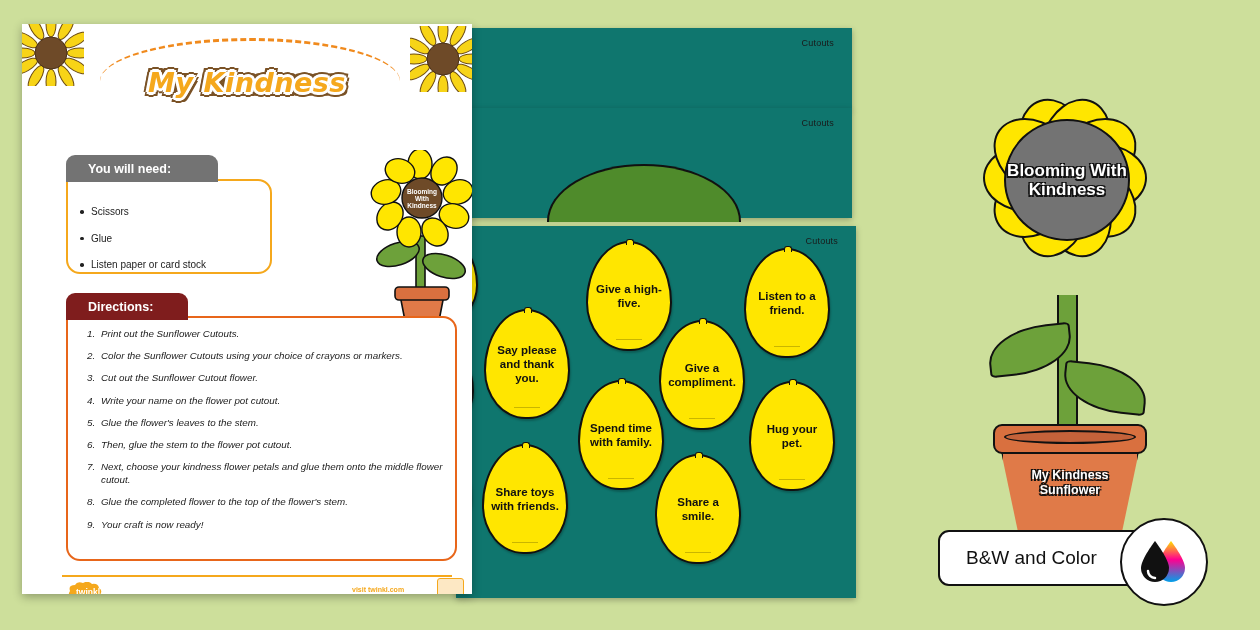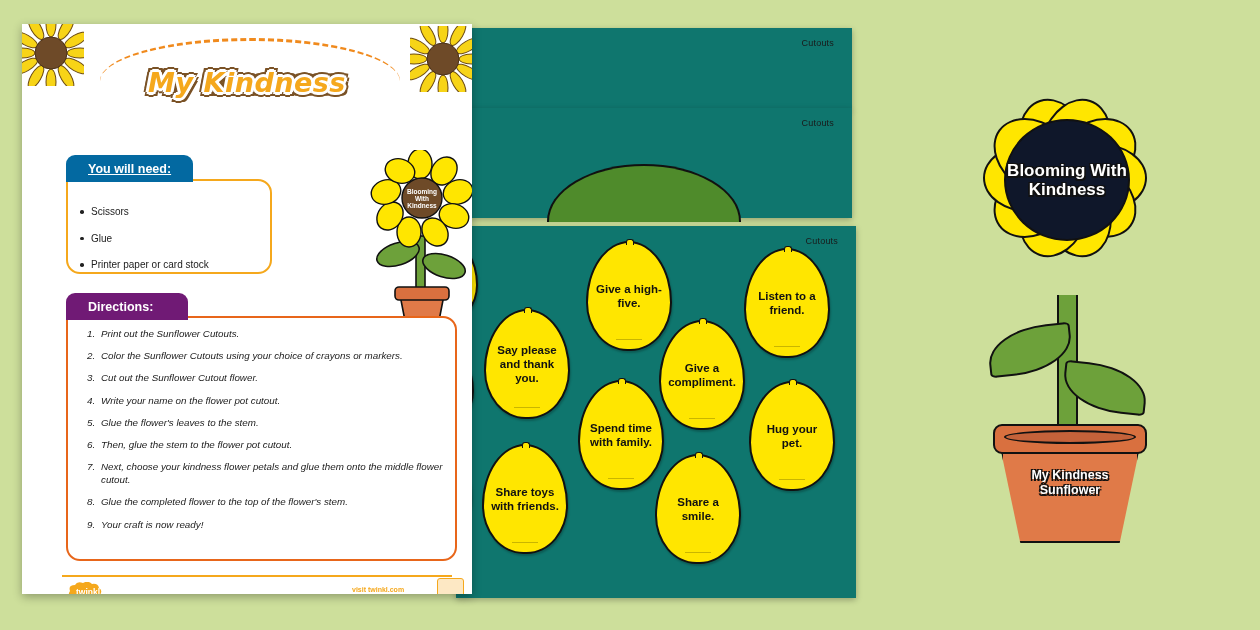--- a/index.html
+++ b/index.html
@@ -88,22 +88,22 @@
       -4px 4px 0 #7a5226, 4px 4px 0 #7a5226,
       -5px 0 0 #7a5226, 5px 0 0 #7a5226, 0 -5px 0 #7a5226, 0 5px 0 #7a5226;
   }
 
   
   .tab{
     position:absolute;height:27px;border-radius:9px 9px 0 0;
     display:flex;align-items:center;padding-left:22px;box-sizing:border-box;
     color:#fff;font-weight:bold;font-size:12.5px;z-index:3;
   }
-  .tab-need{left:44px;top:131px;width:127px;background:#0369a1;text-decoration:underline;}
-  .tab-dir{left:44px;top:269px;width:122px;background:#701a75;}
+  .tab-need{left:44px;top:131px;width:152px;background:#737373;}
+  .tab-dir{left:44px;top:269px;width:122px;background:#7f1d1d;}
 
   .panel{
     position:absolute;background:#fff;box-sizing:border-box;
     border-radius:0 14px 14px 14px;
   }
   #panel-need{left:44px;top:155px;width:206px;height:95px;border:2px solid #f5a81c;}
   #panel-dir{left:44px;top:292px;width:391px;height:245px;border:2px solid #e8661a;}
 
   .need-cols{display:flex;height:100%;padding:9px 0 0 0;box-sizing:border-box;}
   .need-col{flex:1;padding-left:12px;}
@@ -155,21 +155,21 @@
     position:absolute;width:70px;height:88px;margin-left:-35px;
     background:#ffe600;border:2.5px solid #111;
     border-radius:50% 50% 48% 48% / 55% 55% 45% 45%;
     display:flex;align-items:center;justify-content:center;text-align:center;
     font-size:8.4px;font-weight:bold;color:#111;line-height:1.2;
     padding:4px;box-sizing:border-box;
   }
   #flower-center{
     position:absolute;left:50%;top:50%;
     width:122px;height:118px;margin-left:-61px;margin-top:-59px;
-    background:#0f172a;border:2.5px solid #111;border-radius:50%;
+    background:#737373;border:2.5px solid #111;border-radius:50%;
     display:flex;align-items:center;justify-content:center;
     z-index:5;
   }
   #flower-center span{
     color:#fff;font-weight:bold;font-size:17px;line-height:1.14;
     text-align:center;
     text-shadow:-1.5px -1.5px 0 #111,1.5px -1.5px 0 #111,-1.5px 1.5px 0 #111,1.5px 1.5px 0 #111;
   }
 
   #stem{
@@ -346,21 +346,21 @@
   <div class="title-wrap">
     <div class="title-line">My Kindness</div>
   </div>
 
   <div class="tab tab-need">You will need:</div>
   <div class="panel" id="panel-need">
     <div class="need-cols">
       <ul class="need-col left">
         <li>Scissors</li>
         <li>Glue</li>
-        <li>Printer paper or card stock</li>
+        <li>Listen paper or card stock</li>
       </ul>
     </div>
   </div>
 
   <svg id="mini-flower" viewBox="0 0 118 178">
     <rect x="54" y="86" width="9" height="62" fill="#6da13a" stroke="#111" stroke-width="1.6"></rect>
     <ellipse cx="36" cy="104" rx="22" ry="11" fill="#6da13a" stroke="#111" stroke-width="1.6" transform="rotate(-18 36 104)"></ellipse>
     <ellipse cx="82" cy="116" rx="22" ry="11" fill="#6da13a" stroke="#111" stroke-width="1.6" transform="rotate(18 82 116)"></ellipse>
     <g fill="#ffe600" stroke="#111" stroke-width="1.4">
       <ellipse cx="58" cy="14" rx="12" ry="15"></ellipse>
@@ -470,13 +470,30 @@
 
   <div id="pot">
     <div id="pot-body"></div>
     <div id="pot-rim"></div>
     <div id="pot-label">
       <div>My Kindness</div>
       <div>Sunflower</div>
     </div>
   </div>
 
+  <div id="bw-badge">
+    <span>B&amp;W and Color</span>
+    <div id="ink-circle">
+      <svg width="58" height="58" viewBox="0 0 58 58">
+        <defs>
+          <linearGradient id="cmyk" x1="0" y1="0" x2="0" y2="1">
+            <stop offset="0%" stop-color="#ffe100"></stop>
+            <stop offset="45%" stop-color="#ff0090"></stop>
+            <stop offset="100%" stop-color="#00a0e9"></stop>
+          </linearGradient>
+        </defs>
+        <path d="M36 8 C36 8 50 26 50 35 A14 14 0 0 1 22 35 C22 26 36 8 36 8 Z" fill="url(#cmyk)"></path>
+        <path d="M20 8 C20 8 34 26 34 35 A14 14 0 0 1 6 35 C6 26 20 8 20 8 Z" fill="#111"></path>
+        <path d="M13 38 a7 7 0 0 0 7 7" fill="none" stroke="#fff" stroke-width="2.5" stroke-linecap="round"></path>
+      </svg>
+    </div>
+  </div>
 </div>
 
 </body></html>

